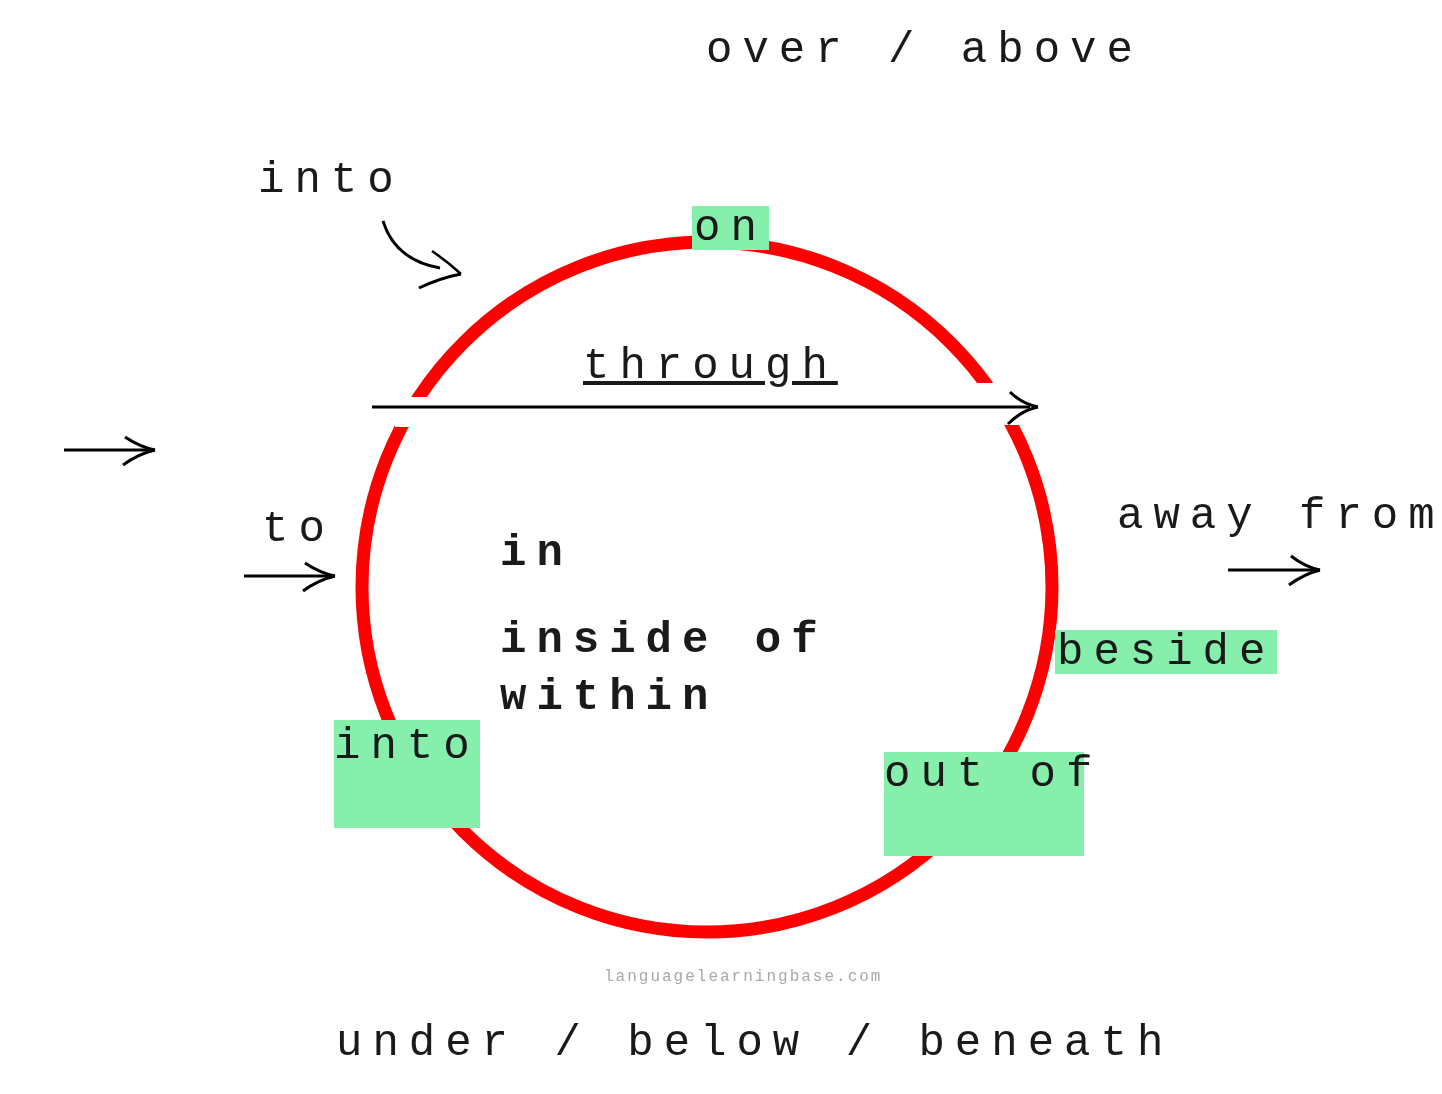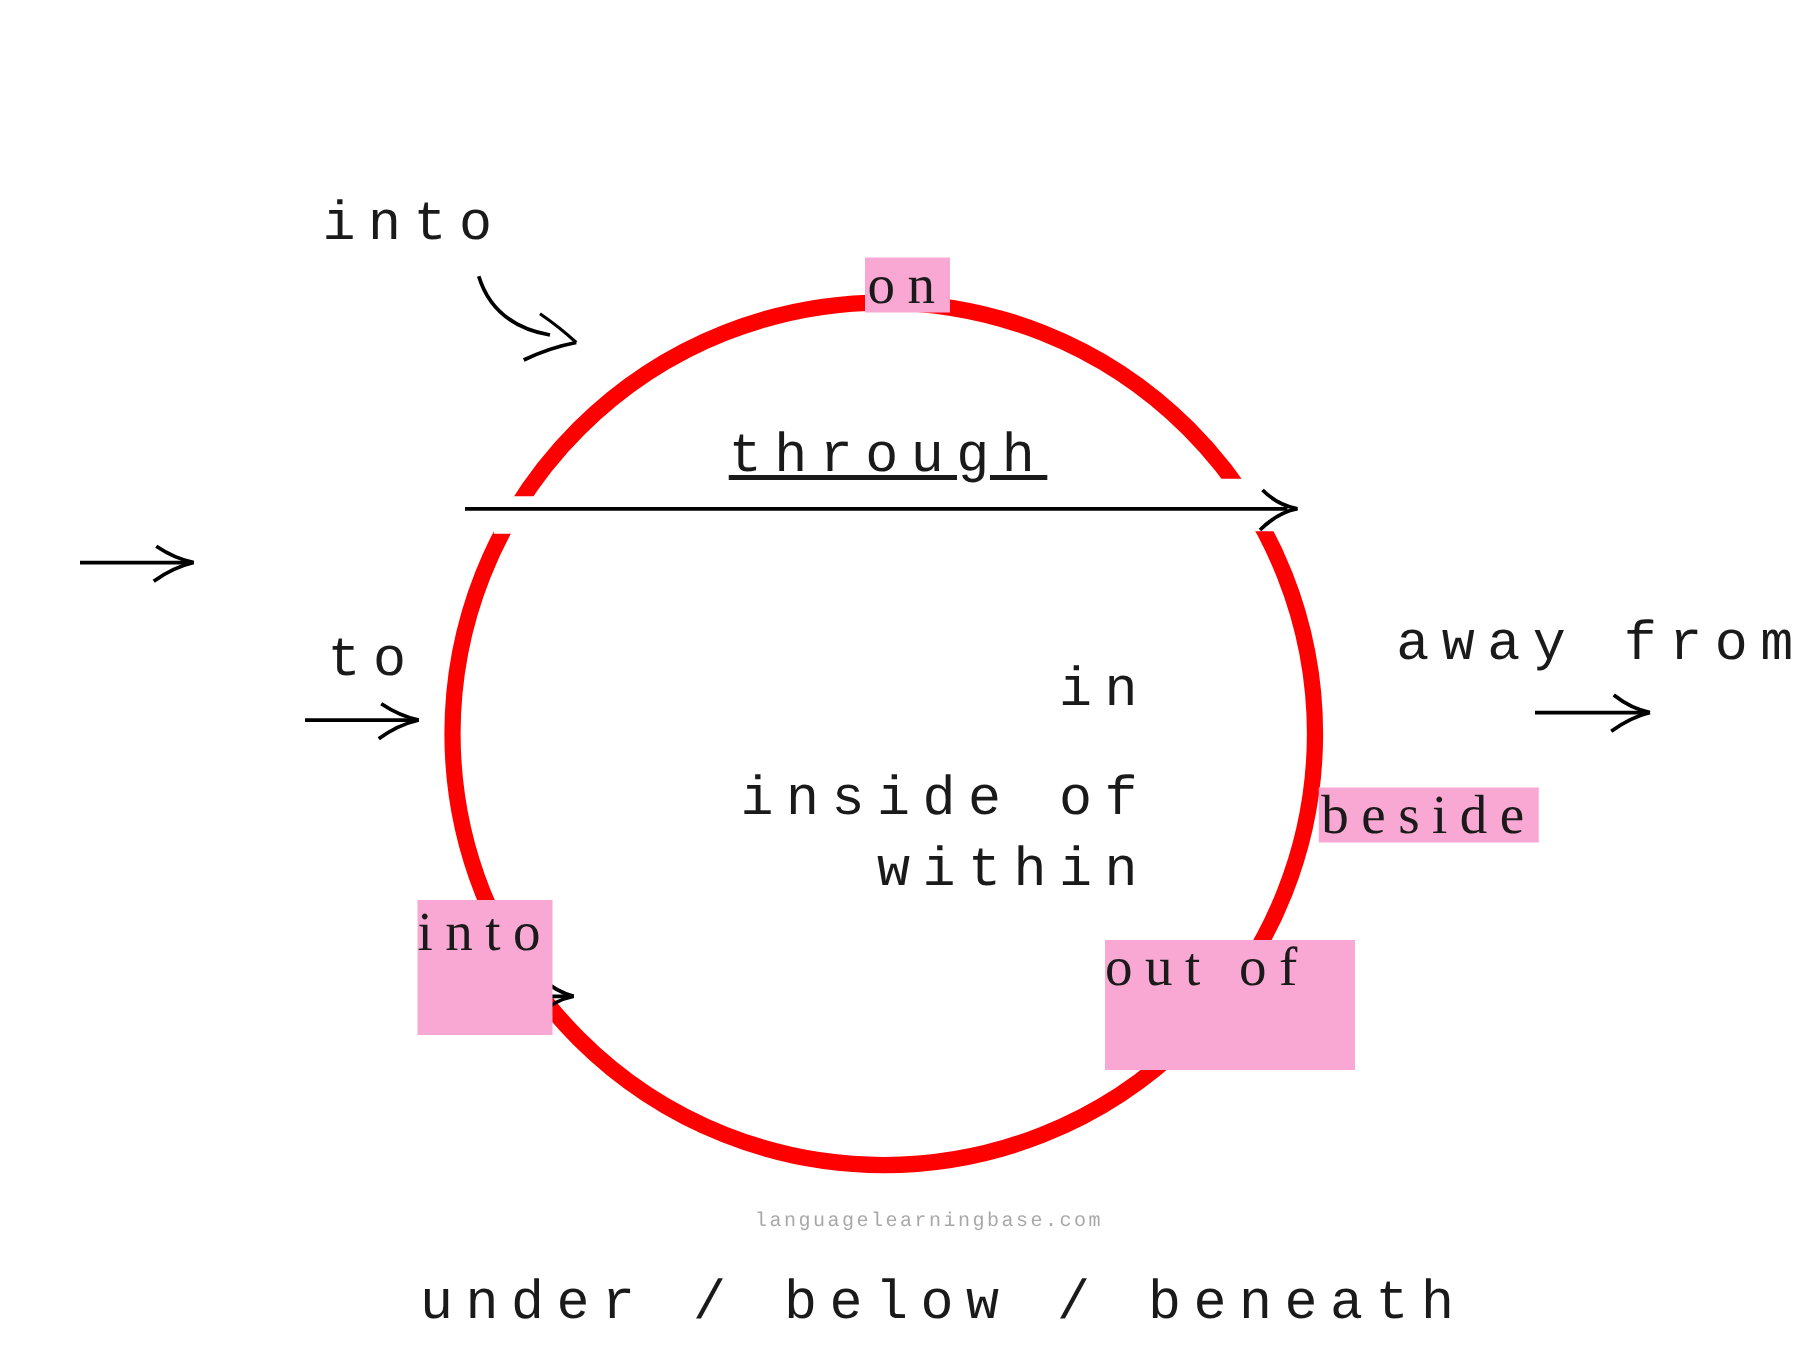--- a/index.html
+++ b/index.html
@@ -8,22 +8,22 @@
     svg.diagram { position: absolute; left: 0; top: 0; }
     .lbl {
       position: absolute;
       font-family: "Liberation Mono", "DejaVu Sans Mono", monospace;
       color: #1a1a1a;
       font-size: 44px;
       line-height: 1;
       white-space: pre;
       letter-spacing: 10px;
     }
-    .mask { background: #f9a8d4; font-family: Liberation Serif, serif; }
-    .center { text-align: right; }
+    .mask { background: #86efac; }
+    .center { text-align: left; font-weight: bold; }
     .credit {
       position: absolute;
       font-family: "Liberation Mono", "DejaVu Sans Mono", monospace;
       color: #a8a8a8;
       font-size: 16px;
       letter-spacing: 2px;
       white-space: pre;
     }
   </style>
 </head>
@@ -74,20 +74,21 @@
       <path d="M991 840 Q1006 828 1021 823" stroke="#000" stroke-width="3" fill="none"></path>
     </g>
 
     <g>
       <path d="M1228 570 L1315 570" stroke="#000" stroke-width="3" fill="none"></path>
       <path d="M1291 556 Q1305 567 1320 570" stroke="#000" stroke-width="3" fill="none"></path>
       <path d="M1289 585 Q1304 574 1320 570" stroke="#000" stroke-width="3" fill="none"></path>
     </g>
   </svg>
 
+  <div class="lbl" style="left:706px; top:28px;">over / above</div>
 
   <div class="lbl" style="left:258px; top:158px;">into</div>
 
   <div class="lbl mask" style="left:692px; top:206px; padding:0 2px;">on</div>
 
   <div class="lbl" style="left:583px; top:344px;text-decoration:underline;">through</div>
 
 
   <div class="lbl" style="left:262px; top:507px;">to</div>
 

